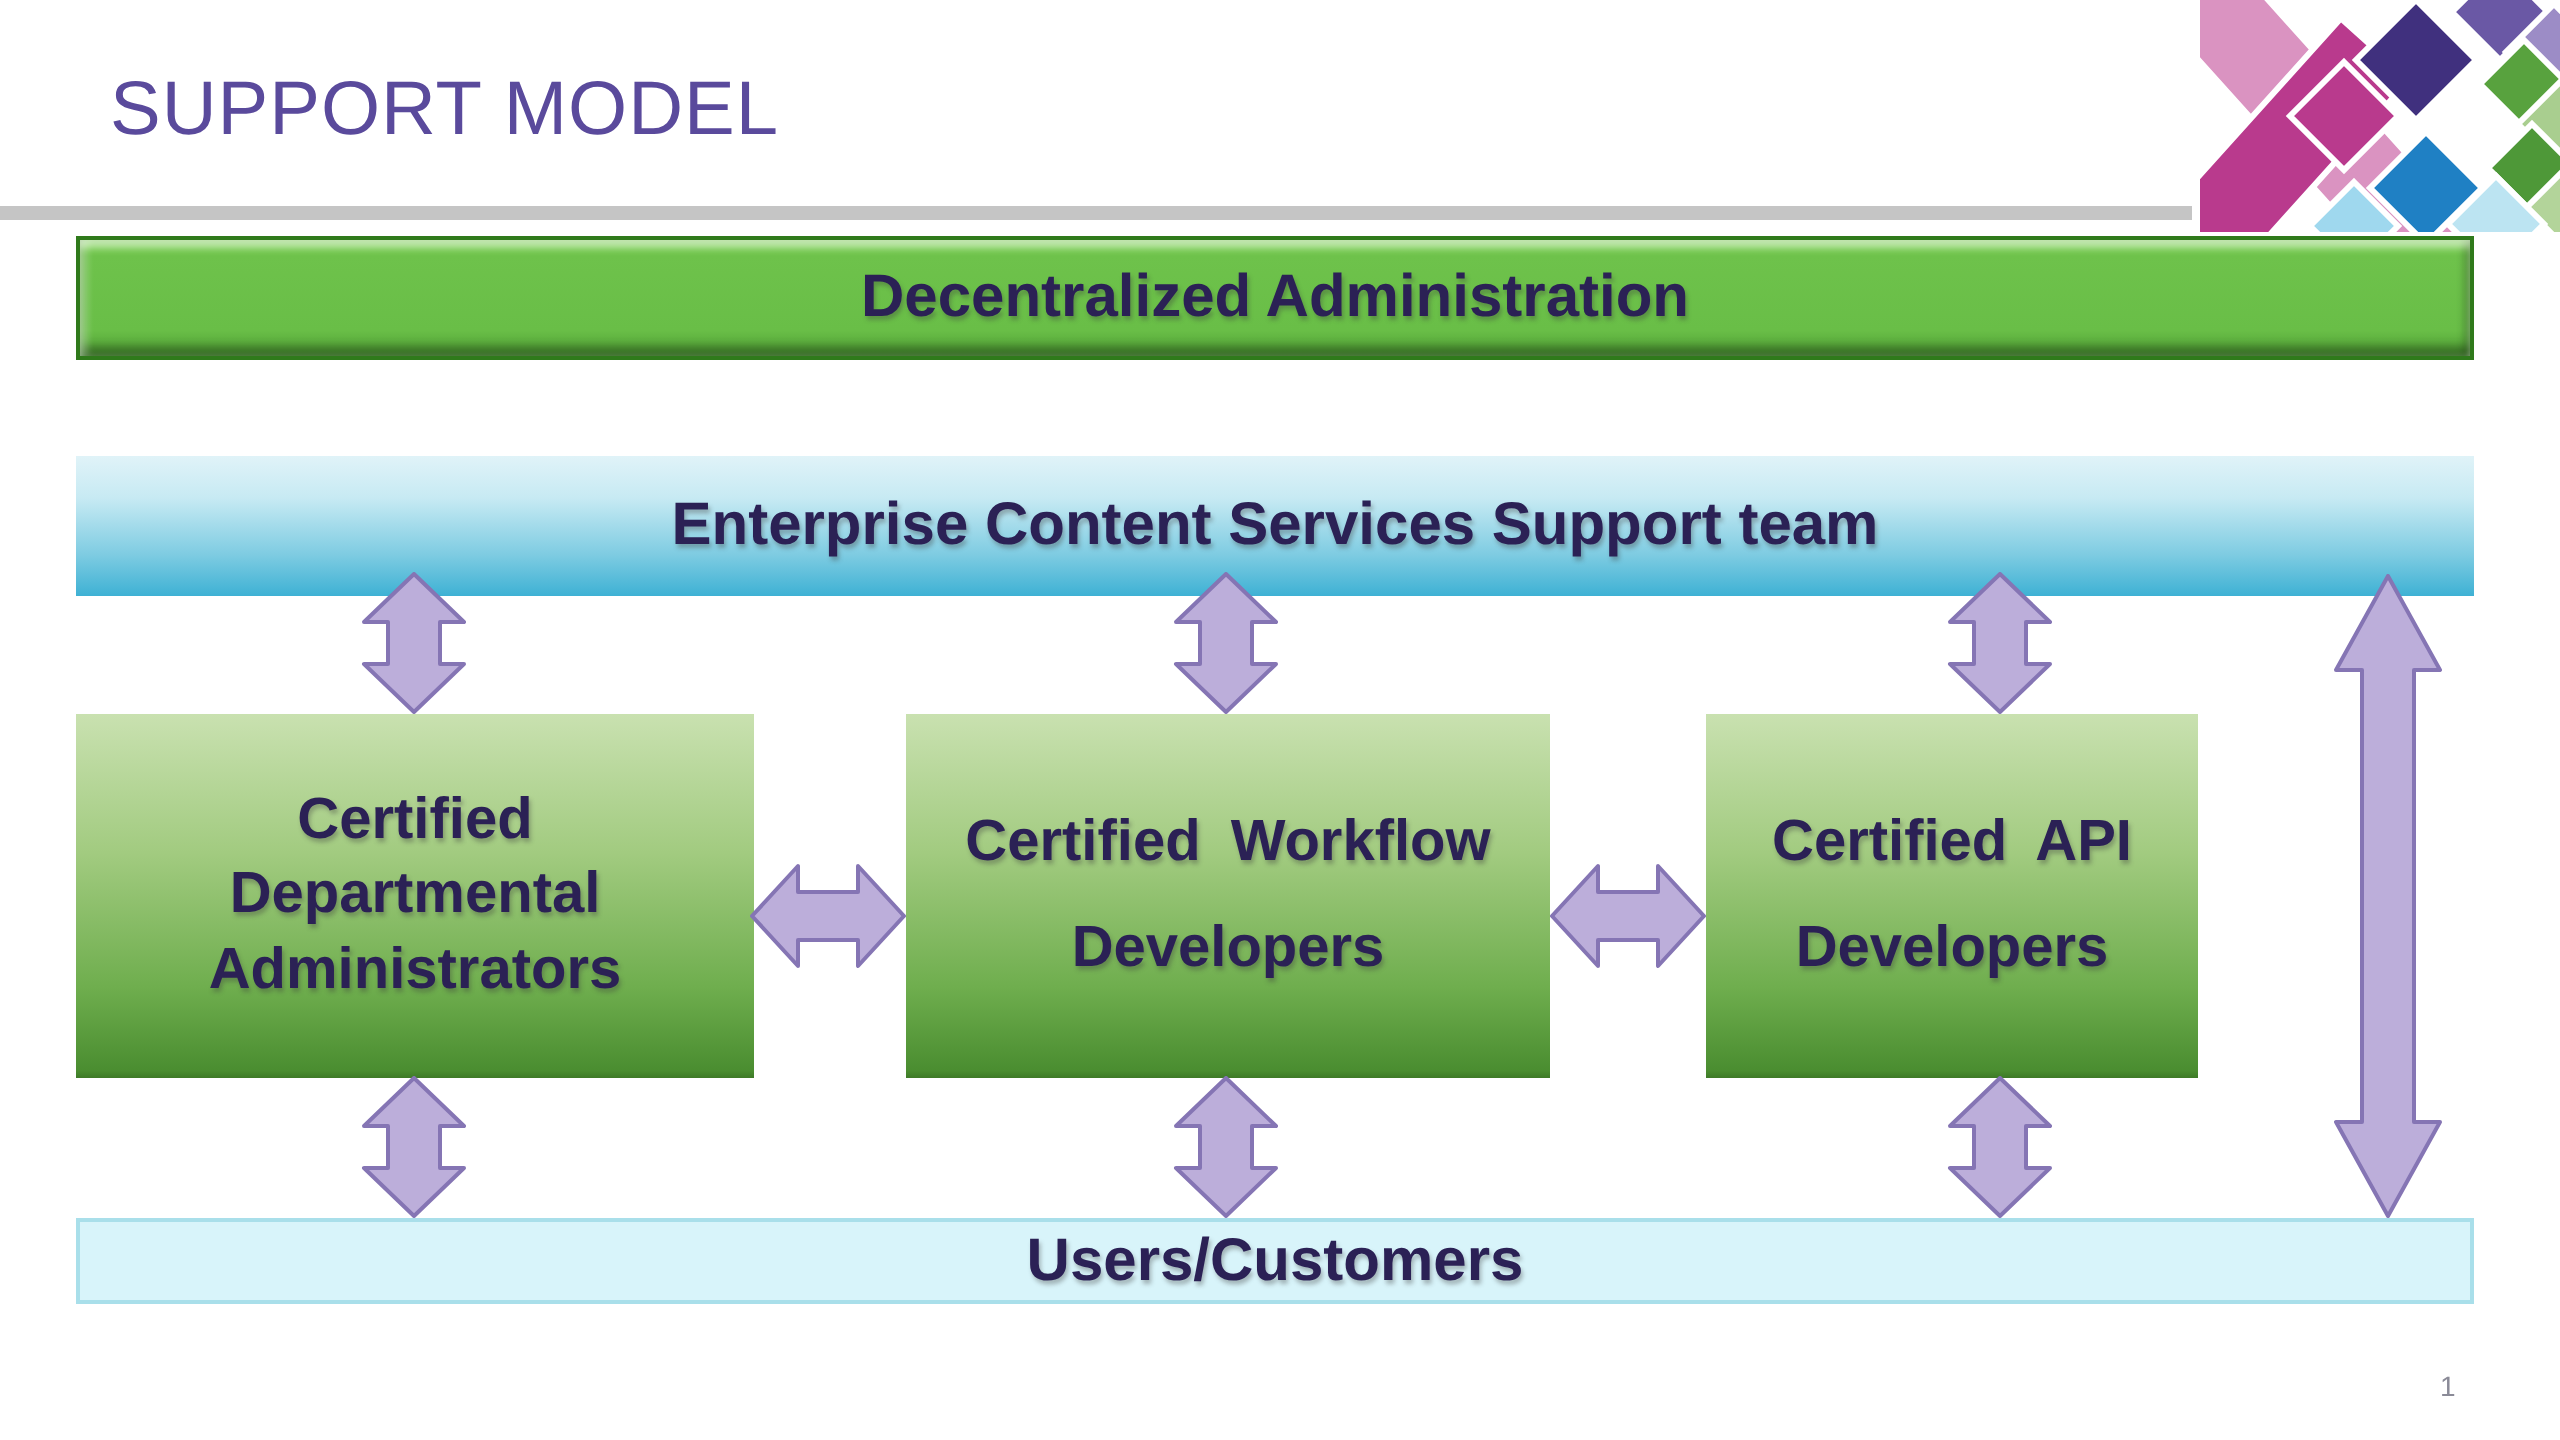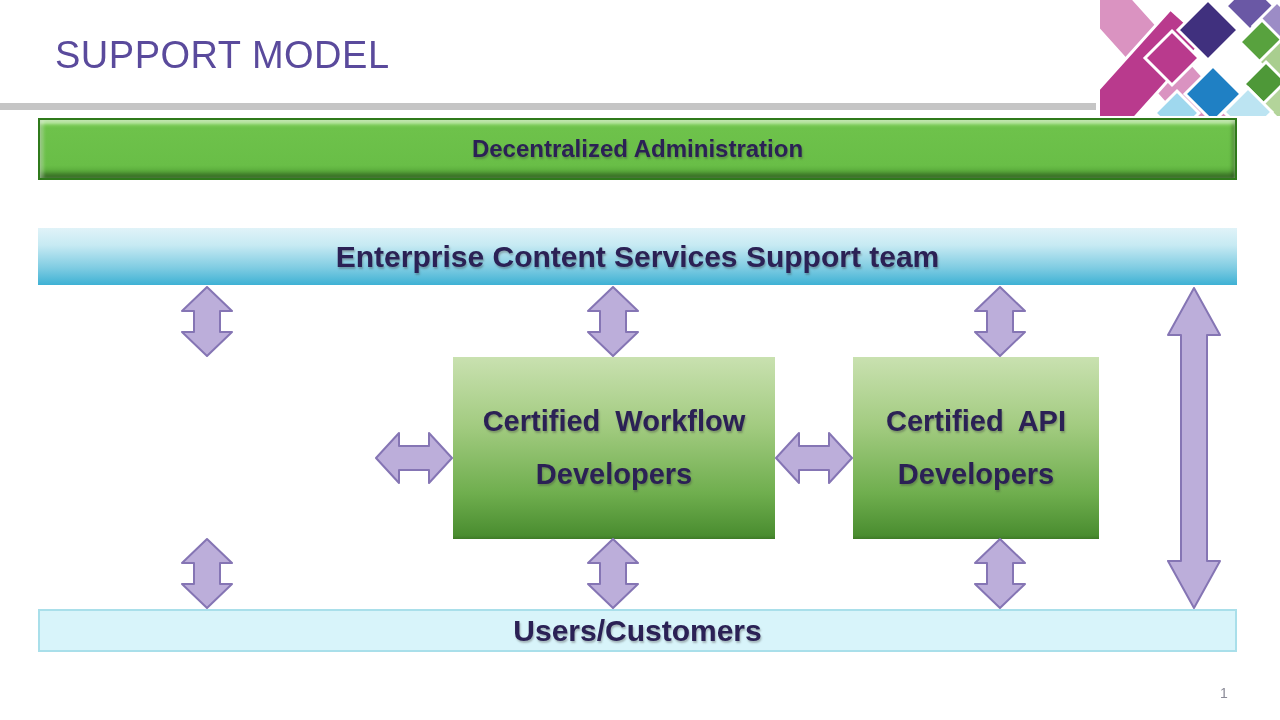--- a/index.html
+++ b/index.html
@@ -28,24 +28,24 @@
   }
   .banner-green{
     position:absolute;left:38px;top:118px;width:1199px;height:62px;
     display:flex;align-items:center;justify-content:center;
     background:linear-gradient(180deg,#8AD862 0%,#6EC24B 14%,#69BE47 78%,#4E9E33 100%);
     border:2px solid #2F7A1B;box-sizing:border-box;
     box-shadow:inset 0 4px 3px rgba(255,255,255,.45),
                inset 4px 0 3px rgba(255,255,255,.25),
                inset 0 -5px 4px rgba(0,0,0,.30),
                inset -4px 0 3px rgba(0,0,0,.15);
-    font-size:24px;
+    font-size:30px;
   }
   .banner-blue{
-    position:absolute;left:38px;top:228px;width:1199px;height:57px;
+    position:absolute;left:38px;top:228px;width:1199px;height:70px;
     display:flex;align-items:center;justify-content:center;
     background:linear-gradient(180deg,#E0F3F8 0%,#C7EAF3 30%,#7FCCE2 70%,#3EB1D4 100%);
     font-size:30px;
   }
   .gbox{
     position:absolute;top:357px;height:182px;
     display:flex;flex-direction:column;align-items:center;justify-content:center;
     background:linear-gradient(180deg,#C9E1B0 0%,#A2CB80 38%,#6FAE4E 75%,#4A8D30 98%,#3E7A27 100%);
     font-size:29px;line-height:1.28;text-align:center;
   }
@@ -104,20 +104,25 @@
       <path d="M27 1 L52 25 L40 25 L40 46 L52 46 L27 70 L2 46 L14 46 L14 25 L2 25 Z" fill="#BCAEDA" stroke="#8575B4" stroke-width="2" stroke-linejoin="round"></path>
     </svg>
   <svg class="arrow" style="left:973px;top:286px" width="54" height="71" viewBox="0 0 54 71">
       <path d="M27 1 L52 25 L40 25 L40 46 L52 46 L27 70 L2 46 L14 46 L14 25 L2 25 Z" fill="#BCAEDA" stroke="#8575B4" stroke-width="2" stroke-linejoin="round"></path>
     </svg>
 
   <svg class="arrow" style="left:1166px;top:287px" width="56" height="322" viewBox="0 0 56 322">
       <path d="M28 1 L54 48 L41 48 L41 274 L54 274 L28 321 L2 274 L15 274 L15 48 L2 48 Z" fill="#BCAEDA" stroke="#8575B4" stroke-width="2" stroke-linejoin="round"></path>
     </svg>
 
+  <div class="gbox shape-text" style="left:38px;width:339px">
+    <span class="bline">Certified</span>
+    <span class="bline">Departmental</span>
+    <span class="bline">Administrators</span>
+  </div>
   <div class="gbox shape-text wide-words" style="left:453px;width:322px">
     <span class="bline">Certified Workflow</span>
     <span class="bline">Developers</span>
   </div>
   <div class="gbox shape-text wide-words" style="left:853px;width:246px">
     <span class="bline">Certified API</span>
     <span class="bline">Developers</span>
   </div>
 
   <svg class="arrow" style="left:375px;top:429px" width="78" height="58" viewBox="0 0 78 58">

